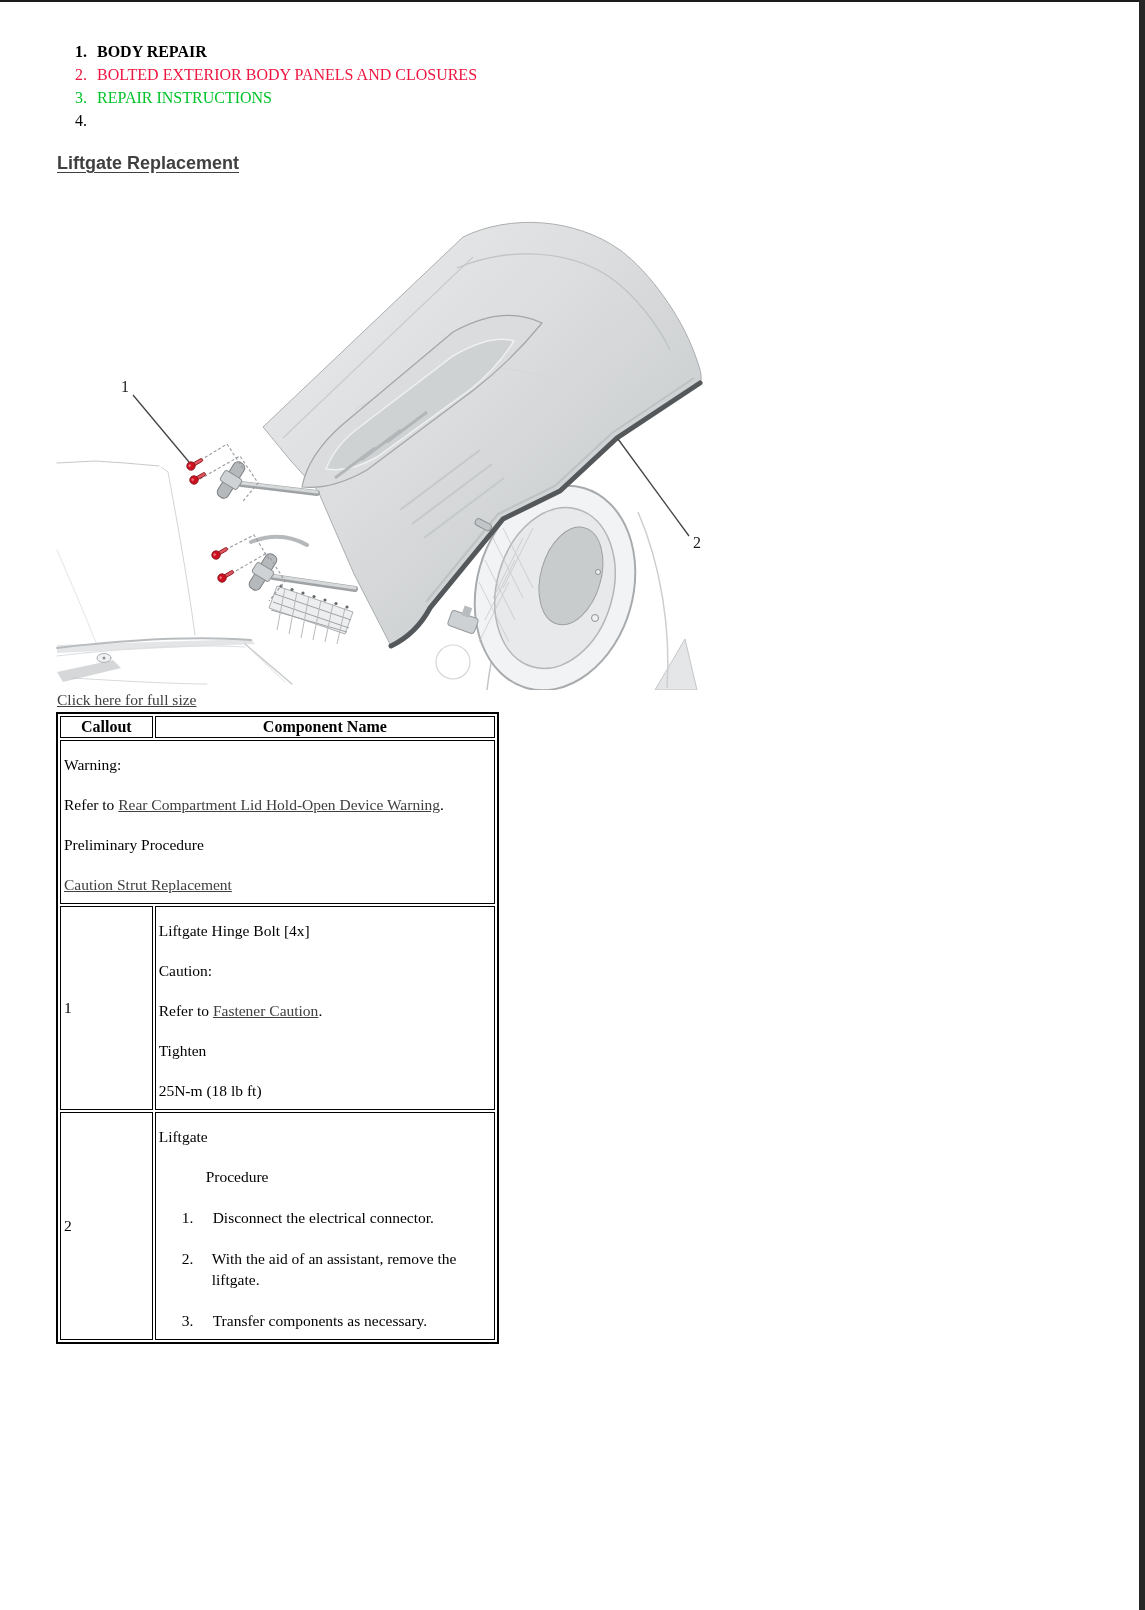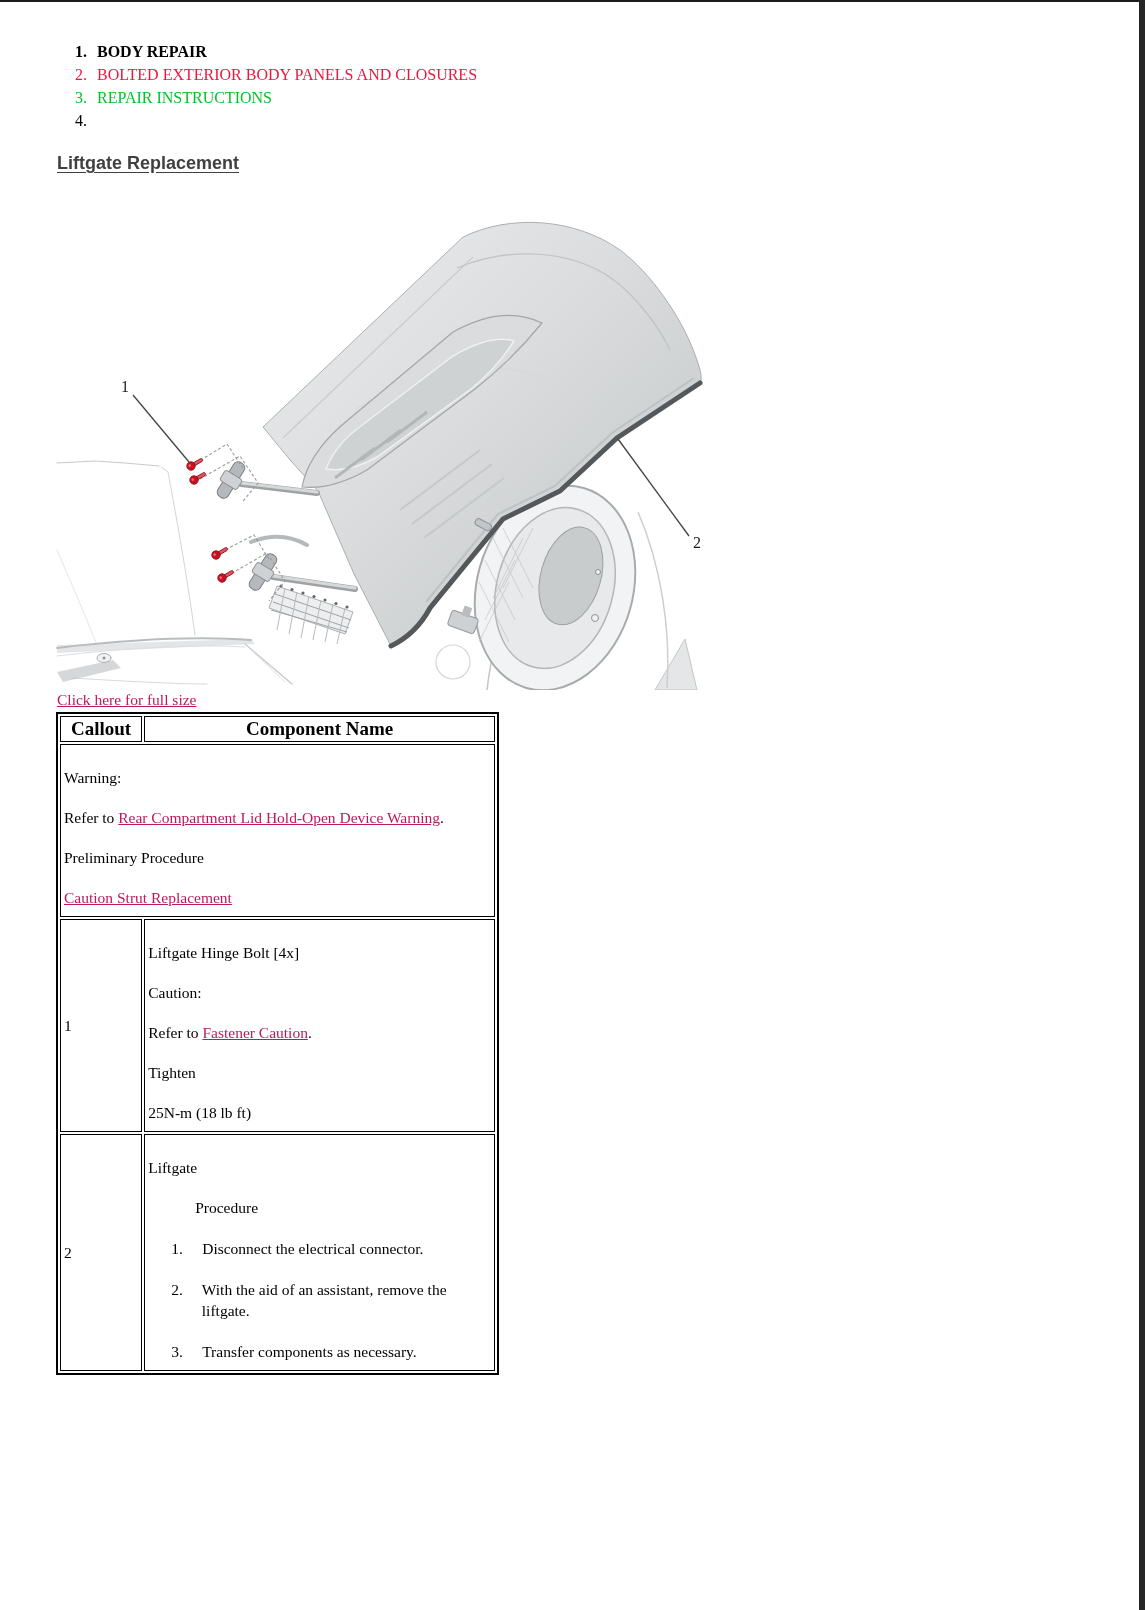--- a/index.html
+++ b/index.html
@@ -25,36 +25,36 @@
     position:absolute;left:57px;top:153px;
     font-family:"Liberation Sans",sans-serif;font-size:18px;font-weight:bold;color:#404040;
     text-decoration:underline;text-underline-offset:3px;
   }
 
   
   .figure{position:absolute;left:55px;top:220px;width:660px;height:470px;}
 
   
   .fullsize{position:absolute;left:57px;top:691px;font-size:15.5px;}
-  a.doc-link{color:#be185d;text-decoration:underline;cursor:pointer;}
+  a.doc-link{color:#404040;text-decoration:underline;cursor:pointer;}
 
   
   table.callout-table{
     position:absolute;left:56px;top:712px;width:443px;
     border:2px solid #000;border-collapse:separate;border-spacing:2px;
     font-size:15.5px;
   }
   table.callout-table th{
-    border:1px solid #000;font-weight:bold;text-align:center;padding:1px 10px;font-size:19px;
+    border:1px solid #000;font-weight:bold;text-align:center;padding:1px 20px;font-size:16px;
   }
   table.callout-table td{border:1px solid #000;padding:0 3px;vertical-align:middle;}
   td.callout-cell{width:48px;vertical-align:middle;}
   .cellbody{padding:2px 0 8px 0;}
   .cellbody .p{margin:19px 0 0 0;line-height:21px;}
-  .cellbody .p:first-child{margin-top:20px;}
+  .cellbody .p:first-child{margin-top:11px;}
   .p.indent-proc{padding-left:47px;}
   .step{display:flex;margin-top:20px;line-height:21px;padding-left:23px;}
   .step-num{width:16px;}
   .step-text{margin-left:15px;}
 </style>
 </head>
 <body>
 
 <div class="edge-top"></div>
 <div class="edge-right"></div>

